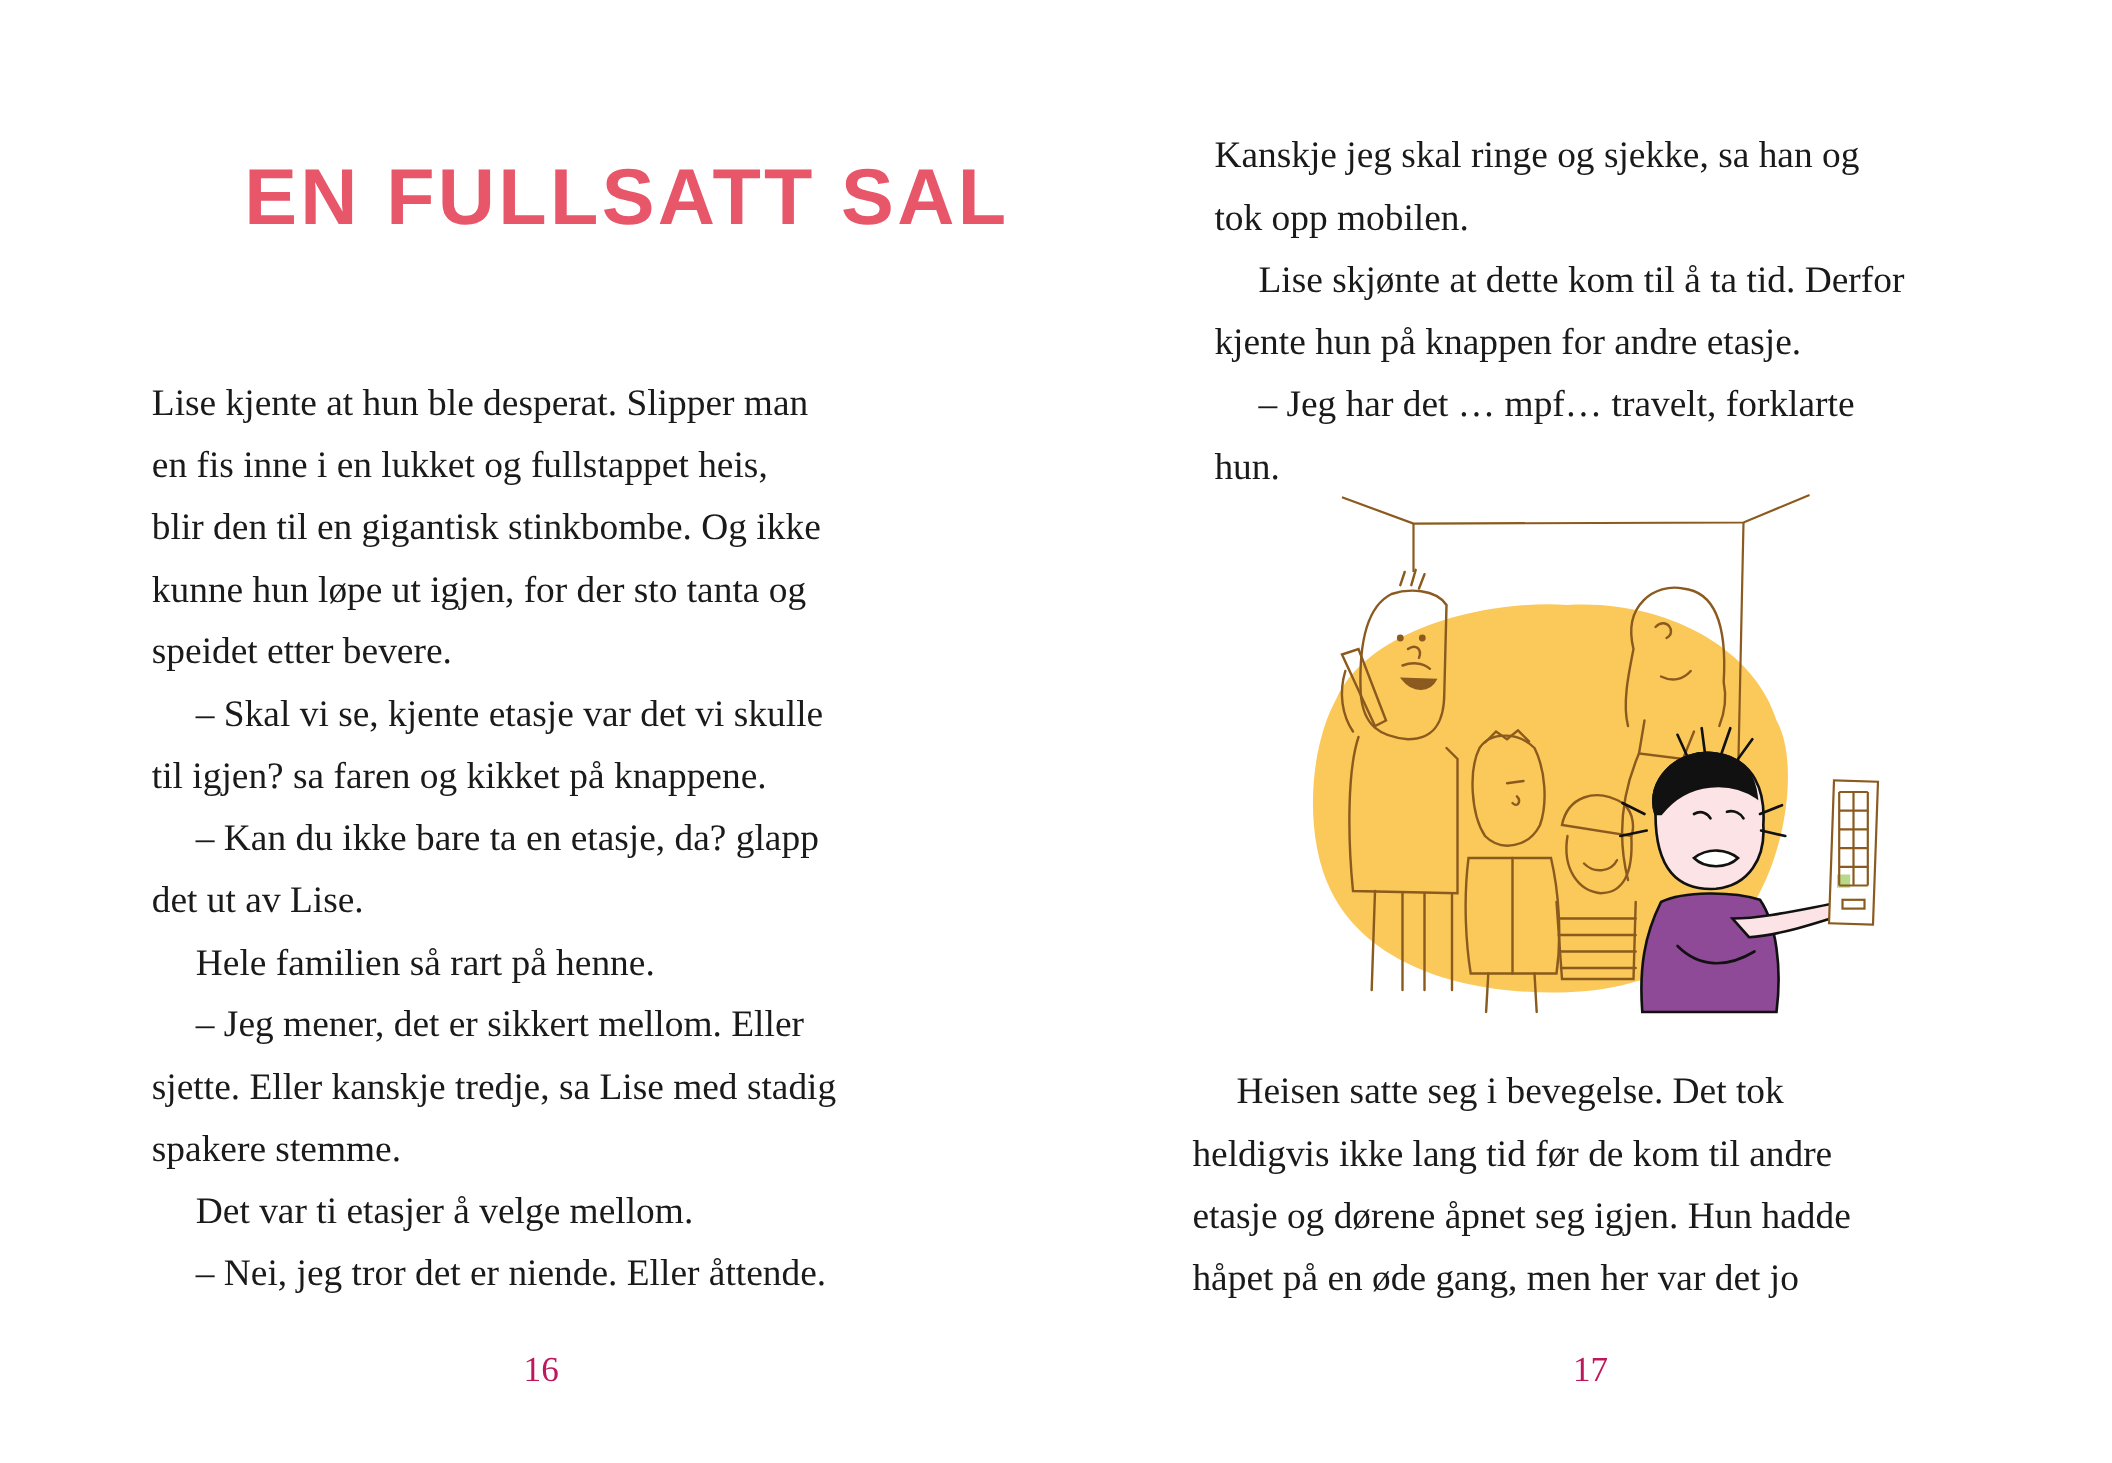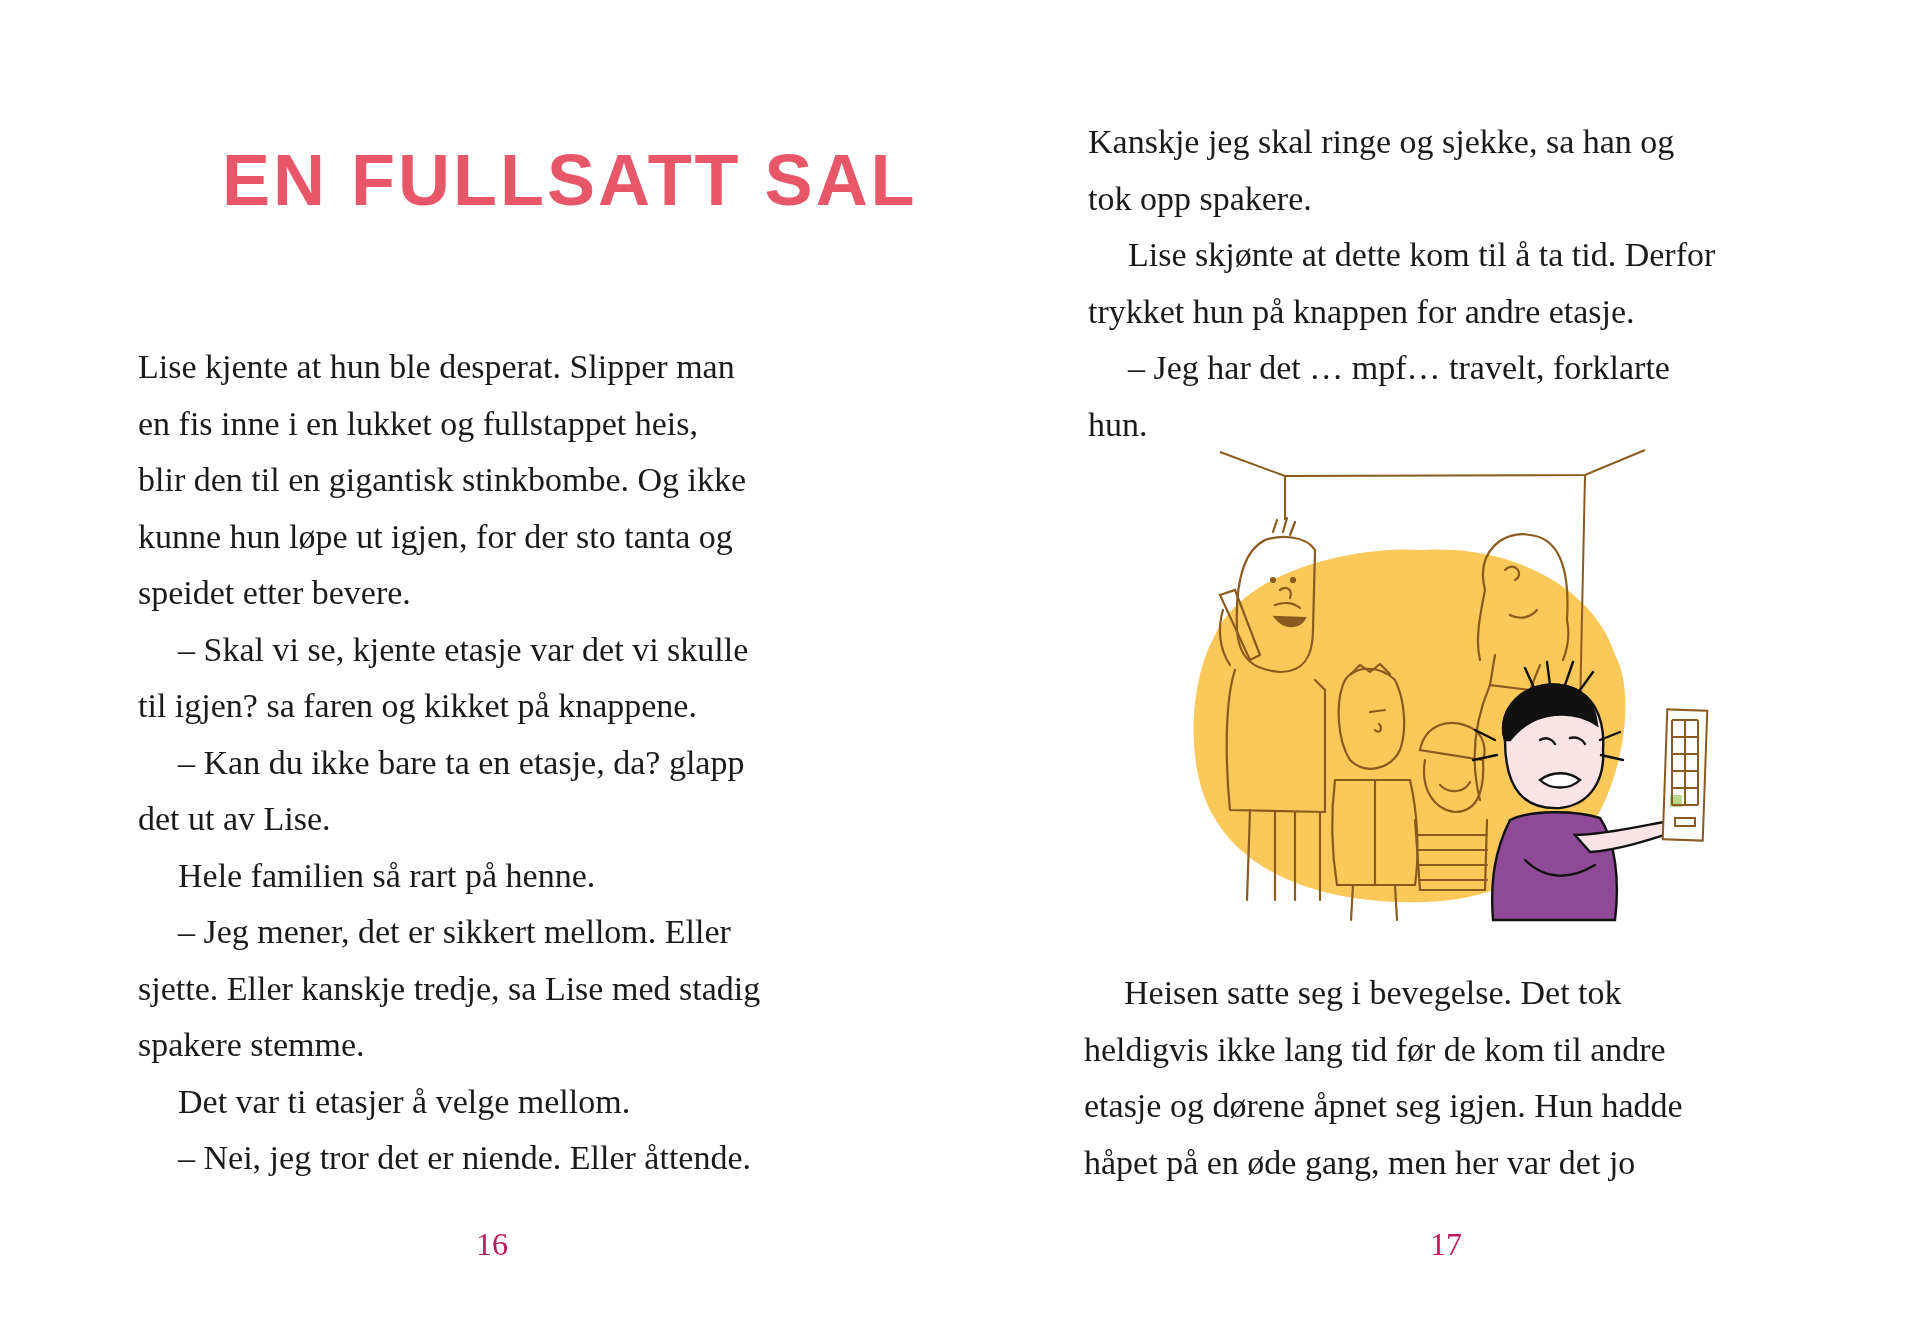--- a/index.html
+++ b/index.html
@@ -49,25 +49,25 @@
     <span class="line">sjette. Eller kanskje tredje, sa Lise med stadig</span>
     <span class="line">spakere stemme.</span>
     <span class="line indent">Det var ti etasjer å velge mellom.</span>
     <span class="line indent">– Nei, jeg tror det er niende. Eller åttende.</span>
   </div>
 
   <div class="page-number" style="left:476px;">16</div>
 </div>
 
 <div class="page page-right">
-  <div class="body-text" style="left:128px; top:114px; width:740px;">
+  <div class="body-text" style="left:144px; top:114px; width:740px;">
     <span class="line">Kanskje jeg skal ringe og sjekke, sa han og</span>
-    <span class="line">tok opp spakere.</span>
+    <span class="line">tok opp mobilen.</span>
     <span class="line indent">Lise skjønte at dette kom til å ta tid. Derfor</span>
-    <span class="line">trykket hun på knappen for andre etasje.</span>
+    <span class="line">kjente hun på knappen for andre etasje.</span>
     <span class="line indent">– Jeg har det … mpf… travelt, forklarte</span>
     <span class="line">hun.</span>
   </div>
 
   <div class="body-text" style="left:124px; top:965px; width:740px;">
     <span class="line indent">Heisen satte seg i bevegelse. Det tok</span>
     <span class="line">heldigvis ikke lang tid før de kom til andre</span>
     <span class="line">etasje og dørene åpnet seg igjen. Hun hadde</span>
     <span class="line">håpet på en øde gang, men her var det jo</span>
   </div>

